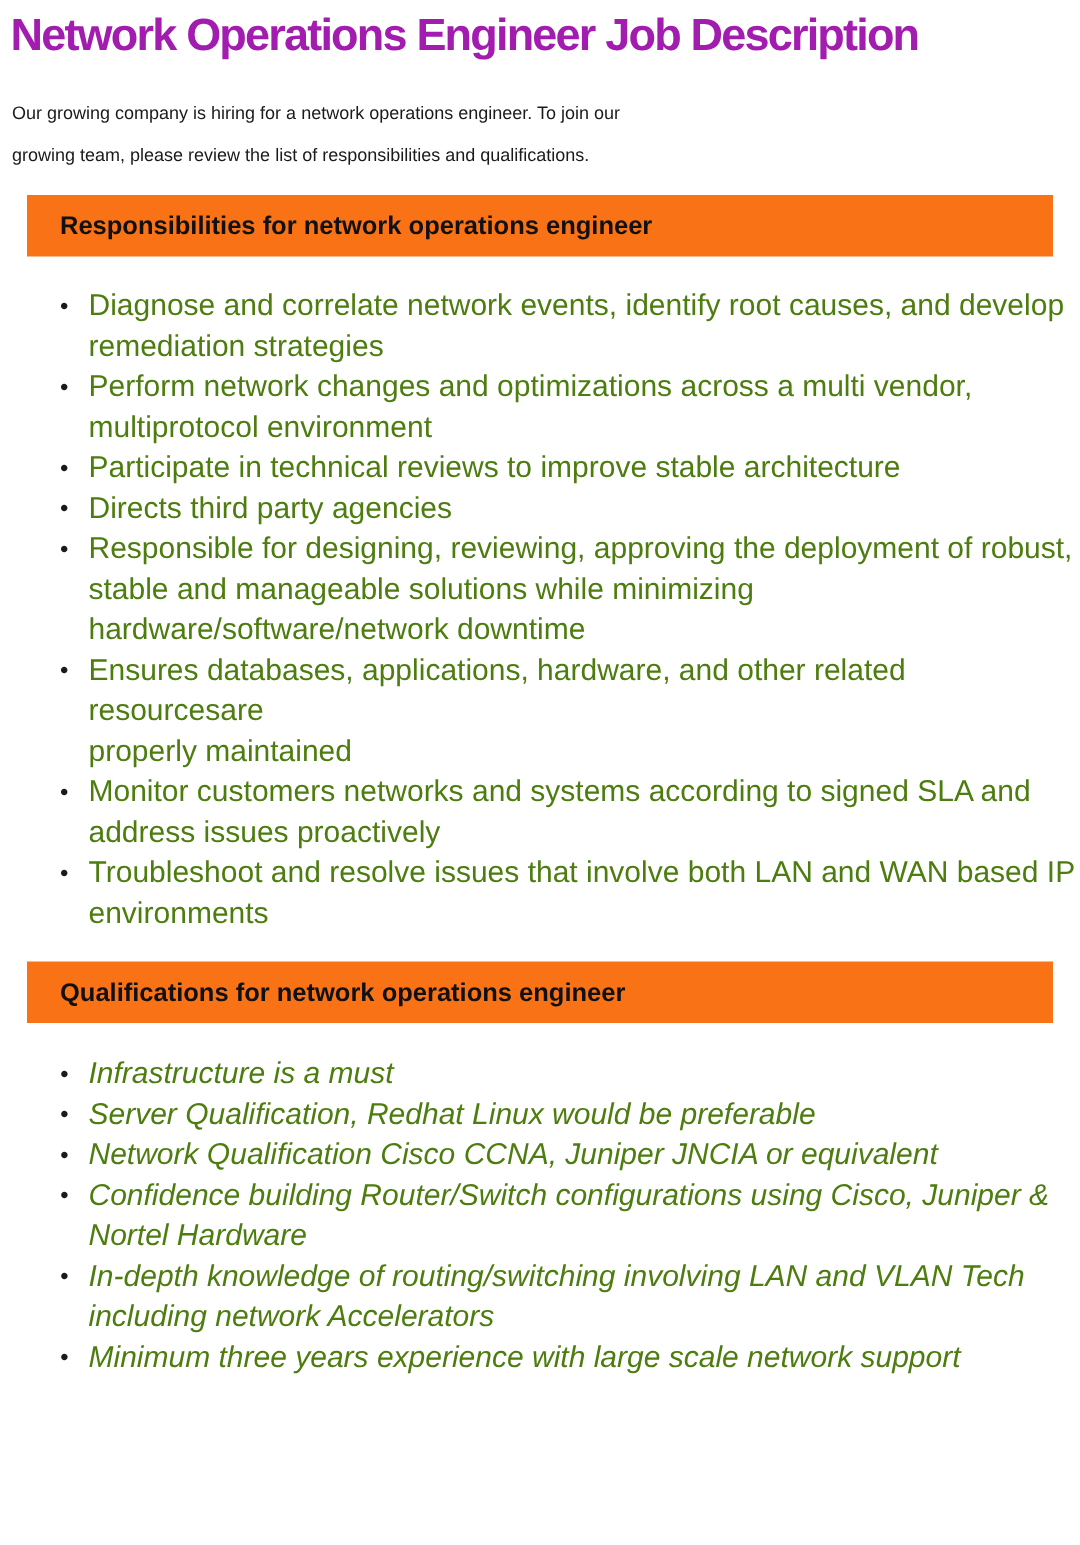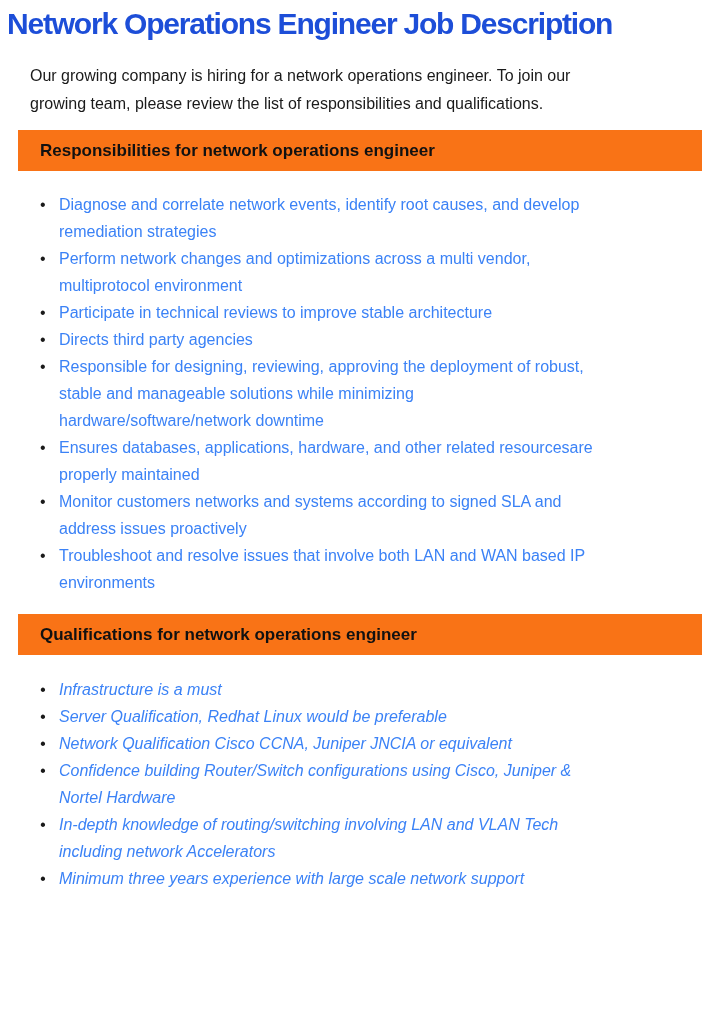--- a/index.html
+++ b/index.html
@@ -20,27 +20,27 @@
     height: 1030px;
     box-sizing: border-box;
   }
   h1.page-title {
     margin: 0;
     padding: 6px 16px 0 7px;
     font-size: 30px;
     line-height: 36px;
     font-weight: bold;
     letter-spacing: -1.2px;
-    color: #1d4ed8;
+    color: #a21caf;
     white-space: nowrap;
   }
   p.intro {
     margin: 20px 0 0 0;
-    padding-left: 30px;
-    font-size: 16px;
+    padding-left: 8px;
+    font-size: 12px;
     line-height: 27.5px;
     white-space: pre-line;
     color: #1a1a1a;
   }
   .section-bar {
     margin: 0 0 0 18px;
     width: 684px;
     box-sizing: border-box;
     height: 41px;
     line-height: 41px;
@@ -55,24 +55,24 @@
   ul.bullet-list {
     margin: 0 0 0 20px;
     padding: 0;
     list-style: none;
   }
   ul.bullet-list.first { margin-top: 20px; }
   ul.bullet-list.second { margin-top: 21px; font-style: italic; }
   ul.bullet-list li {
     position: relative;
     padding-left: 39px;
-    font-size: 16px;
+    font-size: 20px;
     line-height: 27px;
     white-space: pre-line;
-    color: #3b82f6;
+    color: #4d7c0f;
   }
   ul.bullet-list li::before {
     content: "\2022";
     position: absolute;
     left: 20px;
     top: 0;
     font-size: 16px;
     line-height: 27px;
     color: #1a1a1a;
   }

